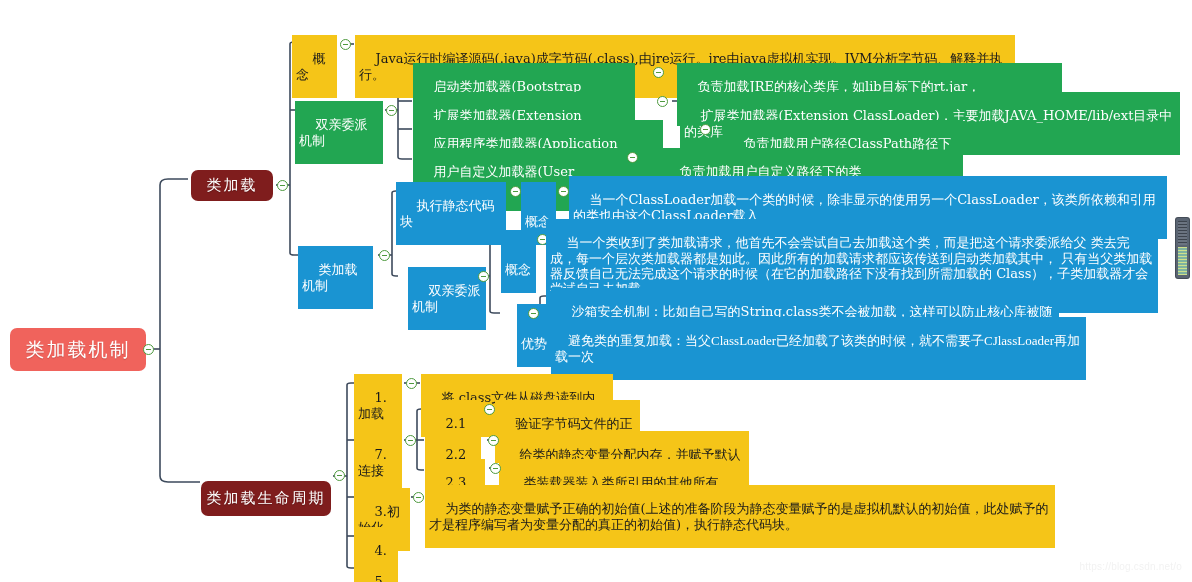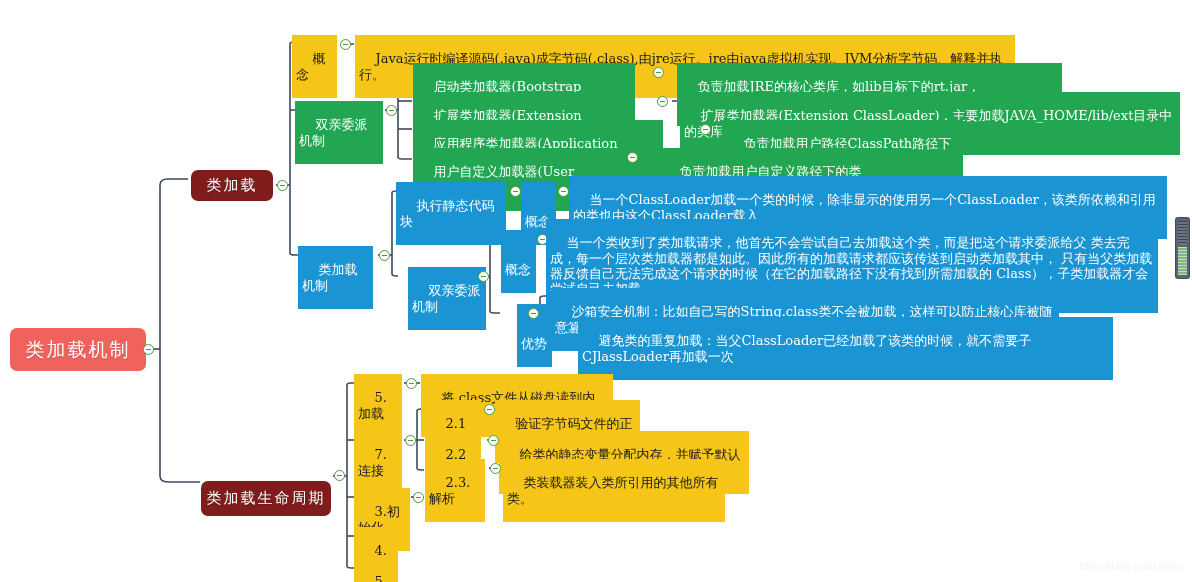--- a/index.html
+++ b/index.html
@@ -262,31 +262,31 @@
     <span>当一个类收到了类加载请求，他首先不会尝试自己去加载这个类，而是把这个请求委派给父 类去完成，每一个层次类加载器都是如此。因此所有的加载请求都应该传送到启动类加载其中， 只有当父类加载器反馈自己无法完成这个请求的时候（在它的加载路径下没有找到所需加载的 Class），子类加载器才会尝试自己去加载。</span>
   </div>
 
   <div class="node n-blue" style="left:501px;top:304px;width:35px;margin-left:16px;">
     <span>优势</span>
   </div>
   <span class="toggle" style="left:528px;top:308px;"></span>
   <div class="node n-blue" style="left:551px;top:288px;width:508px;">
     <span>沙箱安全机制：比如自己写的String.class类不会被加载，这样可以防止核心库被随意篡改</span>
   </div>
-  <div class="node n-blue" style="left:578px;top:317px;width:535px;">
+  <div class="node n-blue" style="left:551px;top:317px;width:535px;font-family:Liberation Serif, serif;">
     <span>避免类的重复加载：当父ClassLoader已经加载了该类的时候，就不需要子CJlassLoader再加载一次</span>
   </div>
 
   <div class="node n-main" style="left:201px;top:481px;width:130px;height:35px;">
     <span>类加载生命周期</span>
   </div>
   <span class="toggle" style="left:334px;top:470px;"></span>
 
   <div class="node n-yellow" style="left:354px;top:374px;width:48px;">
-    <span>5.加载</span>
+    <span>1.加载</span>
   </div>
   <span class="toggle" style="left:406px;top:378px;"></span>
   <div class="node n-yellow" style="left:421px;top:374px;width:192px;">
     <span>将.class文件从磁盘读到内存。</span>
   </div>
 
   <div class="node n-yellow" style="left:354px;top:431px;width:48px;">
     <span>7.连接</span>
   </div>
   <span class="toggle" style="left:405px;top:435px;"></span>
@@ -312,20 +312,23 @@
   </div>
   <span class="toggle" style="left:490px;top:463px;"></span>
   <div class="node n-yellow" style="left:503px;top:459px;width:222px;">
     <span>类装载器装入类所引用的其他所有类。</span>
   </div>
 
   <div class="node n-yellow" style="left:354px;top:488px;width:56px;">
     <span>3.初始化</span>
   </div>
   <span class="toggle" style="left:413px;top:492px;"></span>
+  <div class="node n-yellow" style="left:425px;top:485px;width:630px;">
+    <span>为类的静态变量赋予正确的初始值(上述的准备阶段为静态变量赋予的是虚拟机默认的初始值，此处赋予的才是程序编写者为变量分配的真正的初始值)，执行静态代码块。</span>
+  </div>
 
   <div class="node n-yellow" style="left:354px;top:527px;width:44px;">
     <span>4.使用</span>
   </div>
 
   <div class="node n-yellow" style="left:354px;top:558px;width:44px;">
     <span>5.卸载</span>
   </div>
 
   <div id="minimap">

